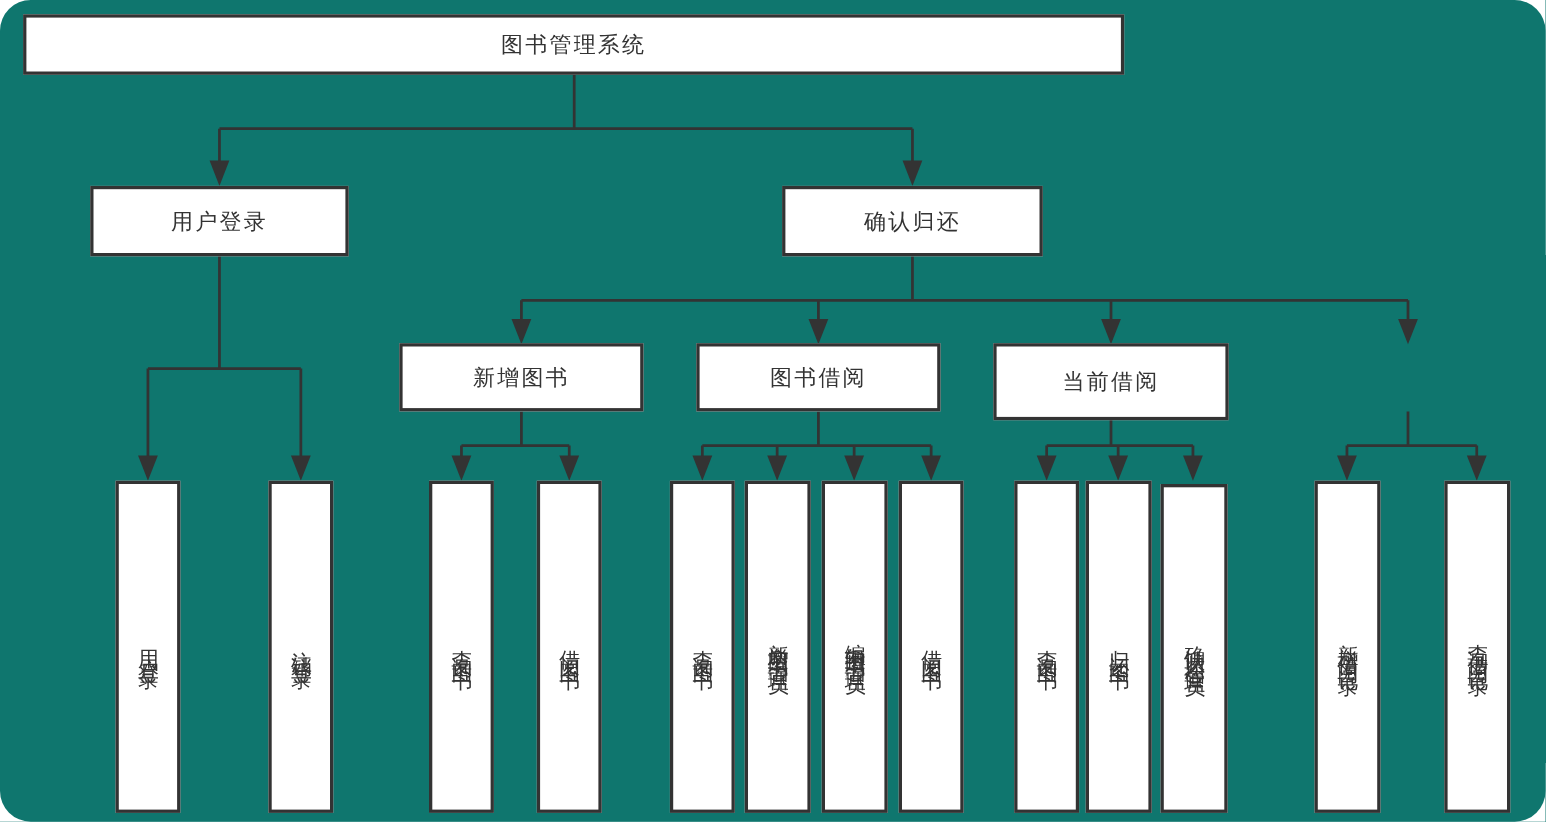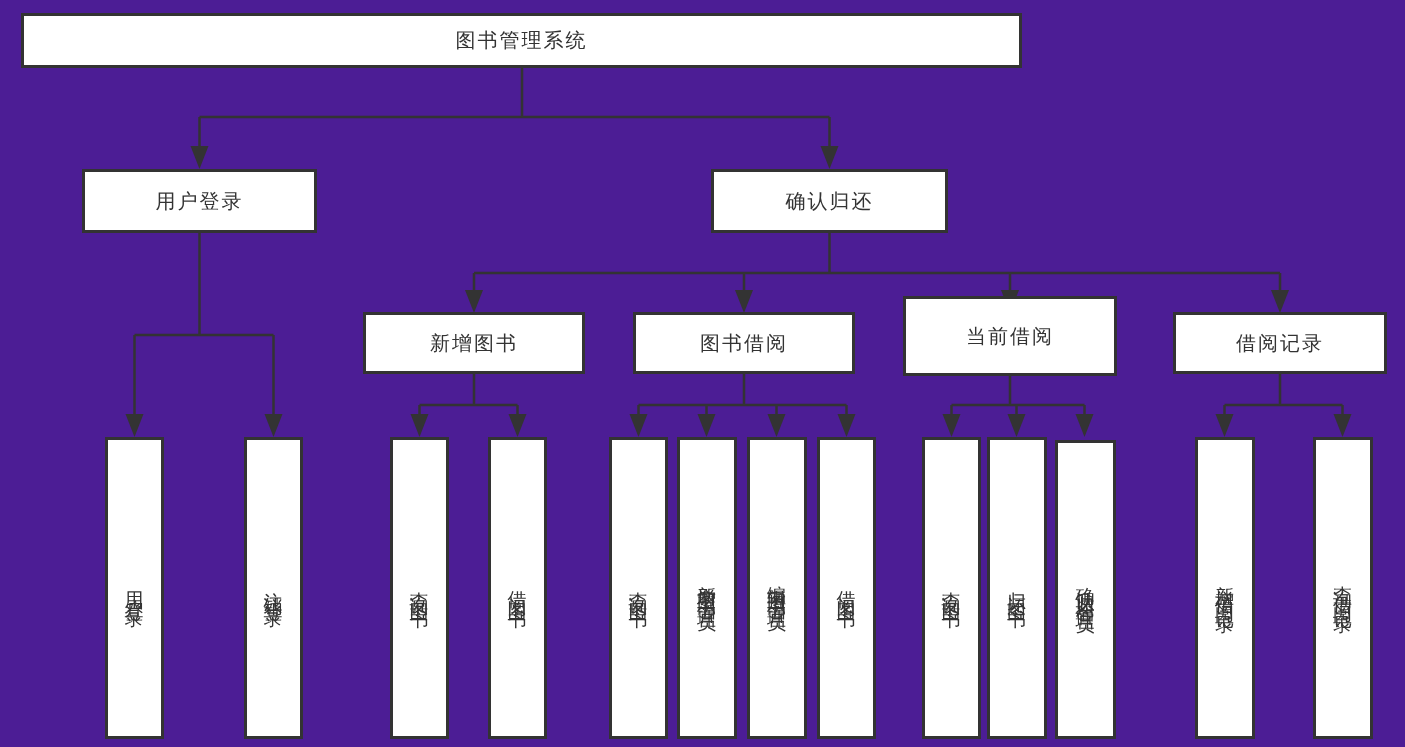--- a/index.html
+++ b/index.html
@@ -2,21 +2,21 @@
 <html><head>
 <meta charset="utf-8">
 <style>
   html, body { margin: 0; padding: 0; }
   body {
     width: 1405px; height: 747px;
     background: #ffffff;
     font-family: "Liberation Sans", sans-serif;
     overflow: hidden;
   }
-  .stage { position: relative; width: 1405px; height: 747px; background: #4c1d95; }
+  .stage { position: relative; width: 1405px; height: 747px; background: #0f766e; border-radius: 28px; }
   .connectors { position: absolute; left: 0; top: 0; z-index: 1; }
   .node {
     position: absolute;
     box-sizing: border-box;
     border: 3px solid #333333;
     background: #ffffff;
     display: flex;
     align-items: center;
     justify-content: center;
     color: #333333;
@@ -97,25 +97,22 @@
   <div class="node" style="left:711px; top:169px; width:237px; height:64px;">
     <span class="lbl">确认归还</span>
   </div>
 
   <div class="node" style="left:363px; top:312px; width:222px; height:62px;">
     <span class="lbl">新增图书</span>
   </div>
   <div class="node" style="left:633px; top:312px; width:222px; height:62px;">
     <span class="lbl">图书借阅</span>
   </div>
-  <div class="node" style="left:903px; top:296px; width:214px; height:80px;">
+  <div class="node" style="left:903px; top:312px; width:214px; height:70px;">
     <span class="lbl">当前借阅</span>
-  </div>
-  <div class="node" style="left:1173px; top:312px; width:214px; height:62px;">
-    <span class="lbl">借阅记录</span>
   </div>
 
   <div class="node leaf" style="left:105px; top:437px; width:59px; height:302px;">
     <span class="lbl">用户登录</span>
   </div>
   <div class="node leaf" style="left:244px; top:437px; width:59px; height:302px;">
     <span class="lbl">注销登录</span>
   </div>
 
   <div class="node leaf" style="left:390px; top:437px; width:59px; height:302px;">

